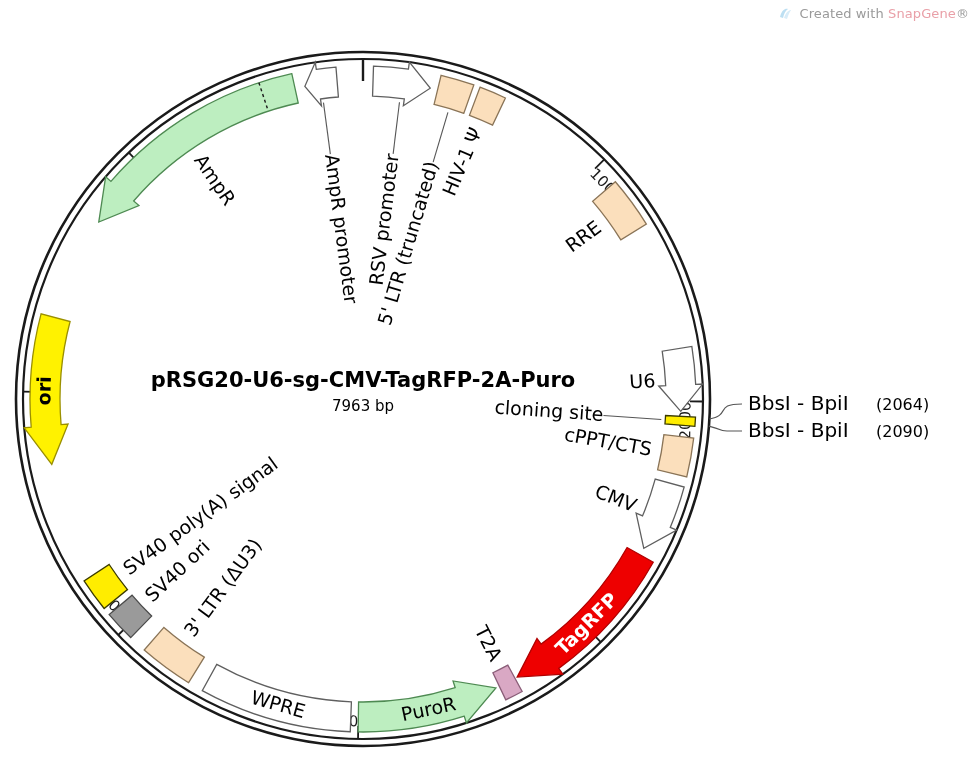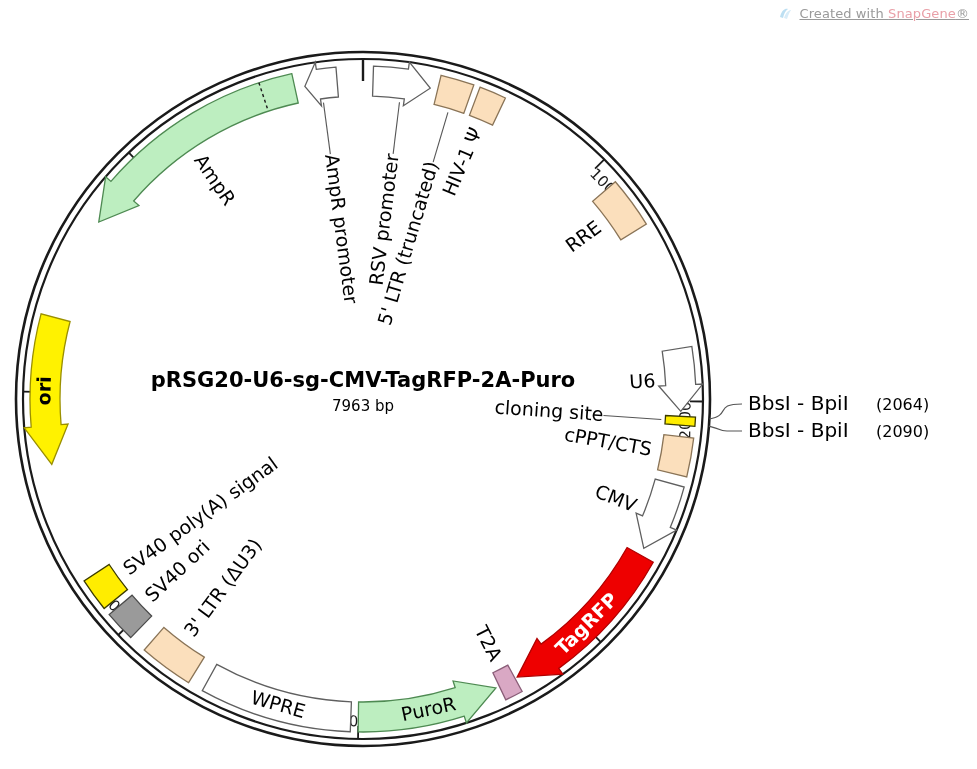--- a/index.html
+++ b/index.html
@@ -8,21 +8,21 @@
     background:#ffffff;
     font-family:"DejaVu Sans", sans-serif;
     overflow:hidden;
     position:relative;
   }
   #map{position:absolute;left:0;top:0;width:977px;height:769px;}
   .watermark{
     position:absolute;right:8px;top:6px;
     display:flex;align-items:center;gap:6px;
     font-family:"DejaVu Sans", sans-serif;
-    font-size:13px;color:#9a9a9a;letter-spacing:.1px;text-decoration:underline;
+    font-size:13px;color:#9a9a9a;letter-spacing:.1px;
   }
   .watermark .brand{color:#e9a0a8;}
   .wm-logo{display:block;}
   text{dominant-baseline:middle;}
 </style>
 </head>
 <body>
 
 <svg id="map" viewBox="0 0 977 769">
   <g id="backbone-group">

